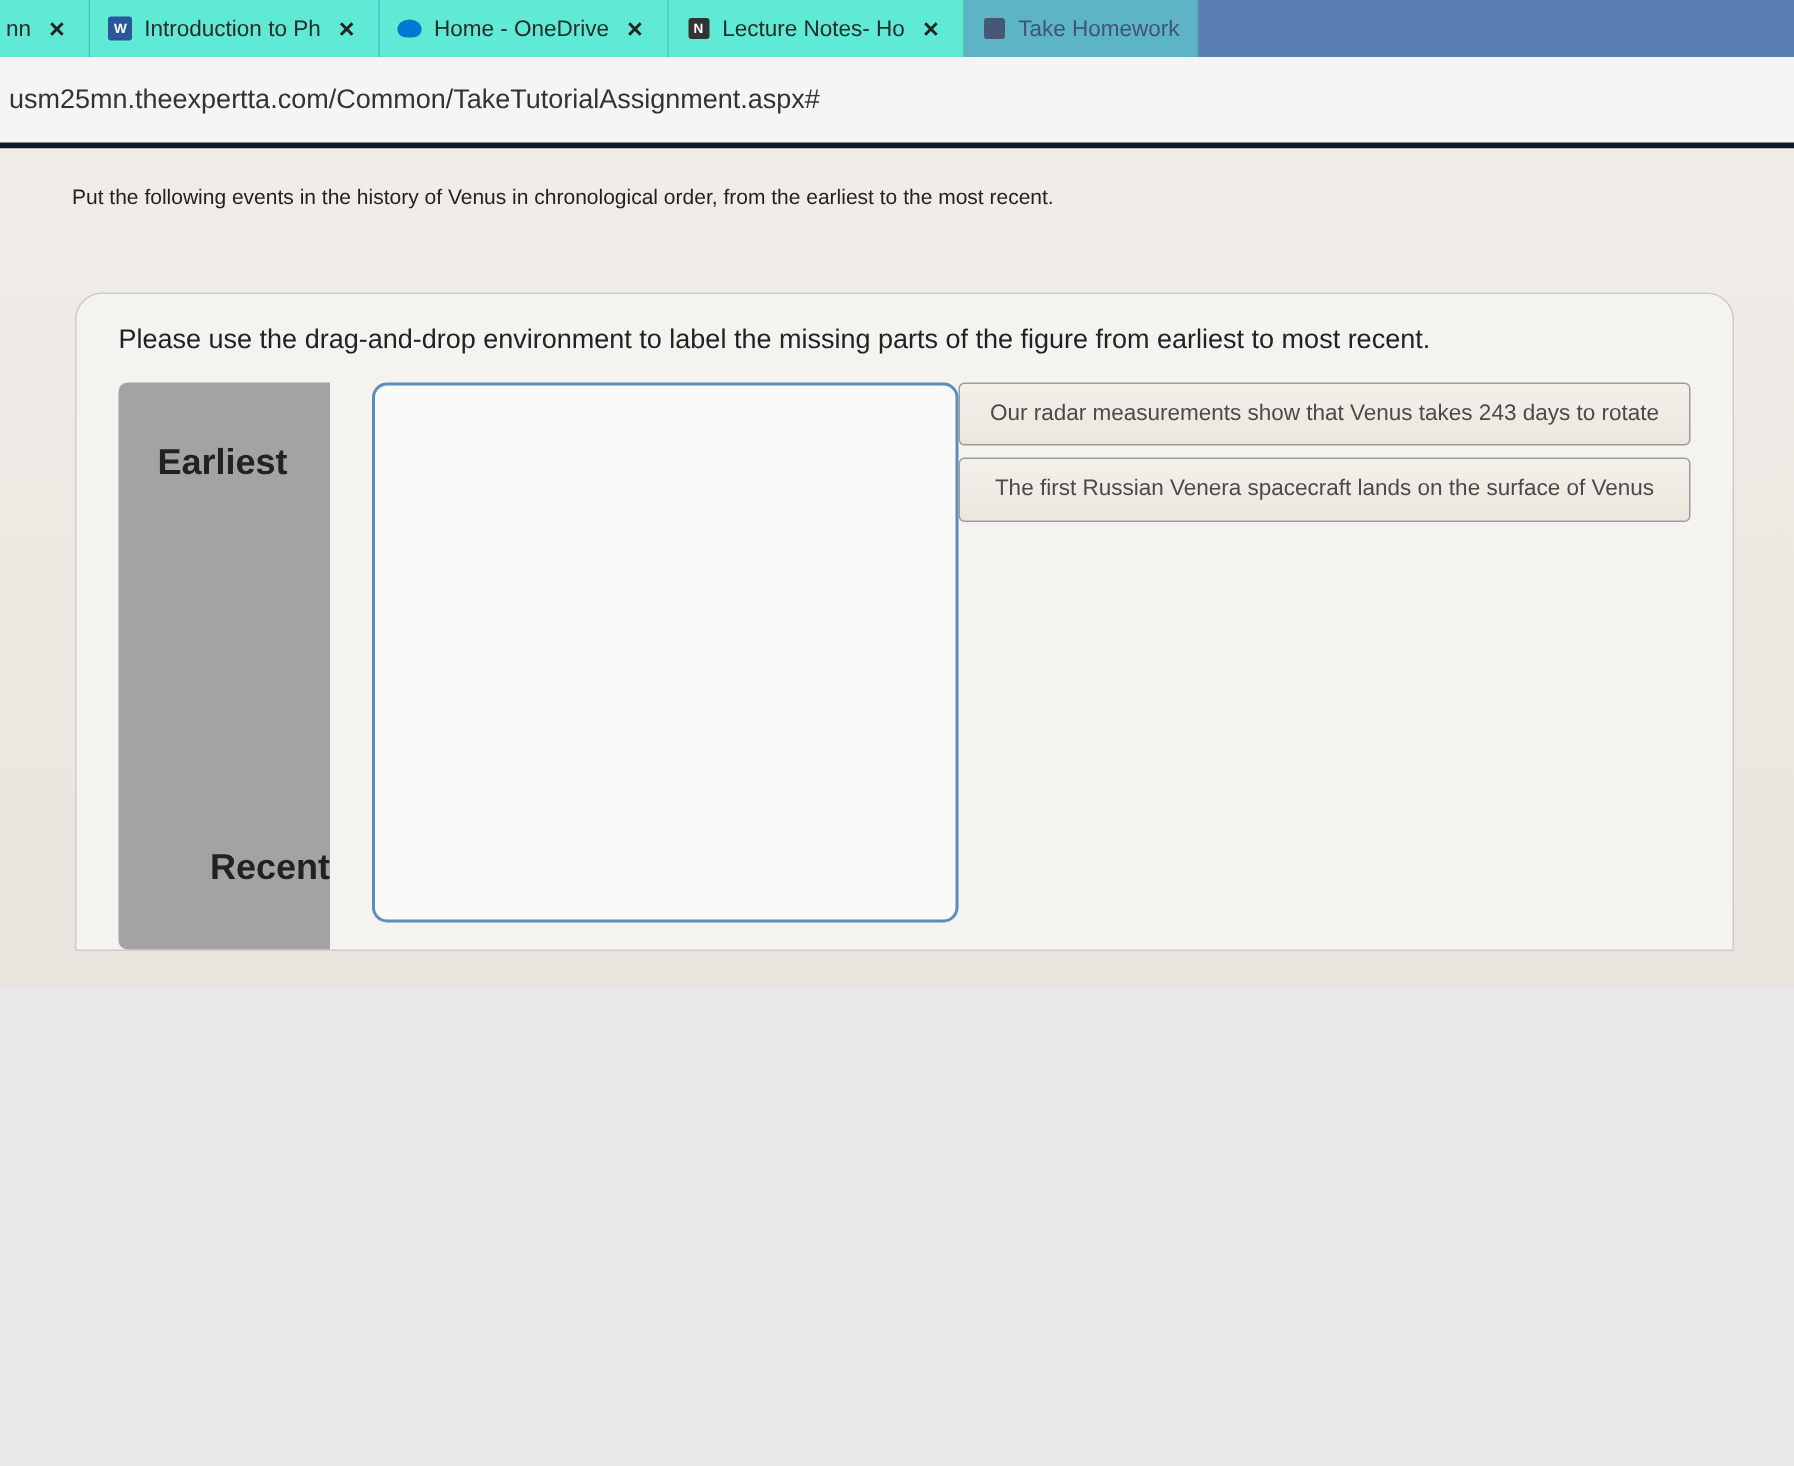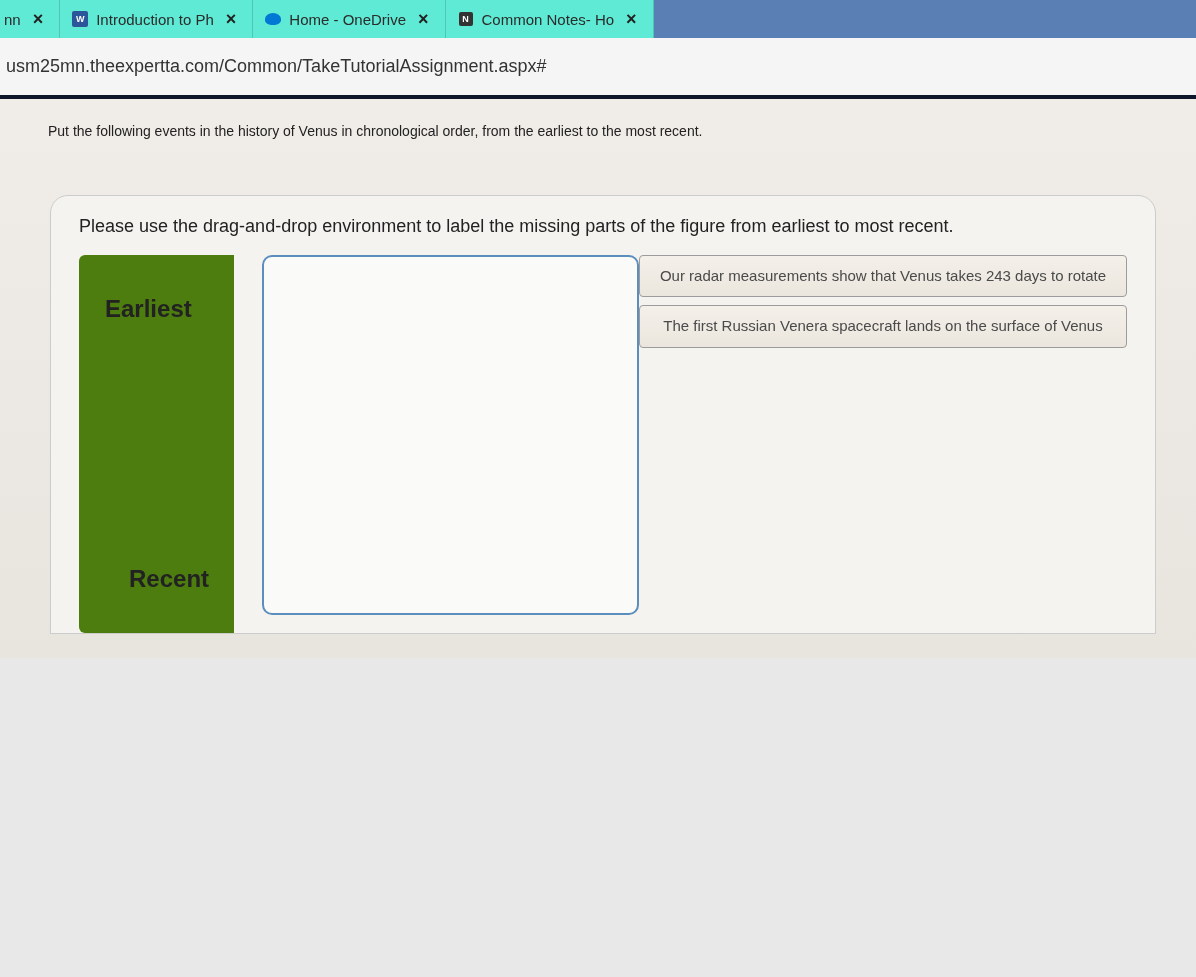--- a/index.html
+++ b/index.html
@@ -79,40 +79,41 @@
       font-size: 18px;
       color: #222;
       margin-bottom: 18px;
     }
     .drag-area {
       display: flex;
       gap: 28px;
       align-items: stretch;
     }
     .labels-col {
-      width: 155px;
+      width: 141px;
       display: flex;
       flex-direction: column;
       justify-content: space-between;
       padding: 40px 0;
-      background: #4d7c0f;
+      background: #a3a3a3;
       border-radius: 6px 0 0 6px;
       position: relative;
     }
     .label-earliest {
       font-size: 24px;
       font-weight: bold;
       color: #222;
       padding-left: 26px;
     }
     .label-recent {
       font-size: 24px;
       font-weight: bold;
       color: #222;
-      padding-left: 50px;
+      padding-left: 33px;
+      text-align: right;
     }
     .drop-zone {
       flex: 1;
       height: 360px;
       background: #fafaf9;
       border: 2px solid #5b8dbd;
       border-radius: 10px;
       margin-bottom: 18px;
     }
     .right-col {
@@ -188,22 +189,28 @@
     <span class="tab-icon">
         <span class="onedrive-icon"></span>
       </span>
     <span>Home - OneDrive</span>
     <span class="tab-close">×</span>
   </div>
   <div class="tab">
     <span class="tab-icon">
         <span class="generic-icon">N</span>
       </span>
-    <span>Common Notes- Ho</span>
-    <span class="tab-close">×</span>
+    <span>Lecture Notes- Ho</span>
+    <span class="tab-close">×</span>
+  </div>
+  <div class="tab" style="opacity:0.5;">
+    <span class="tab-icon">
+        <span class="generic-icon"></span>
+      </span>
+    <span>Take Homework</span>
   </div>
 </div>
 
 <div class="address-bar">
   <span>usm25mn.theexpertta.com/Common/TakeTutorialAssignment.aspx#</span>
 </div>
 
 <div class="content-area">
   <div class="question-text">Put the following events in the history of Venus in chronological order, from the earliest to the most recent.</div>
 

